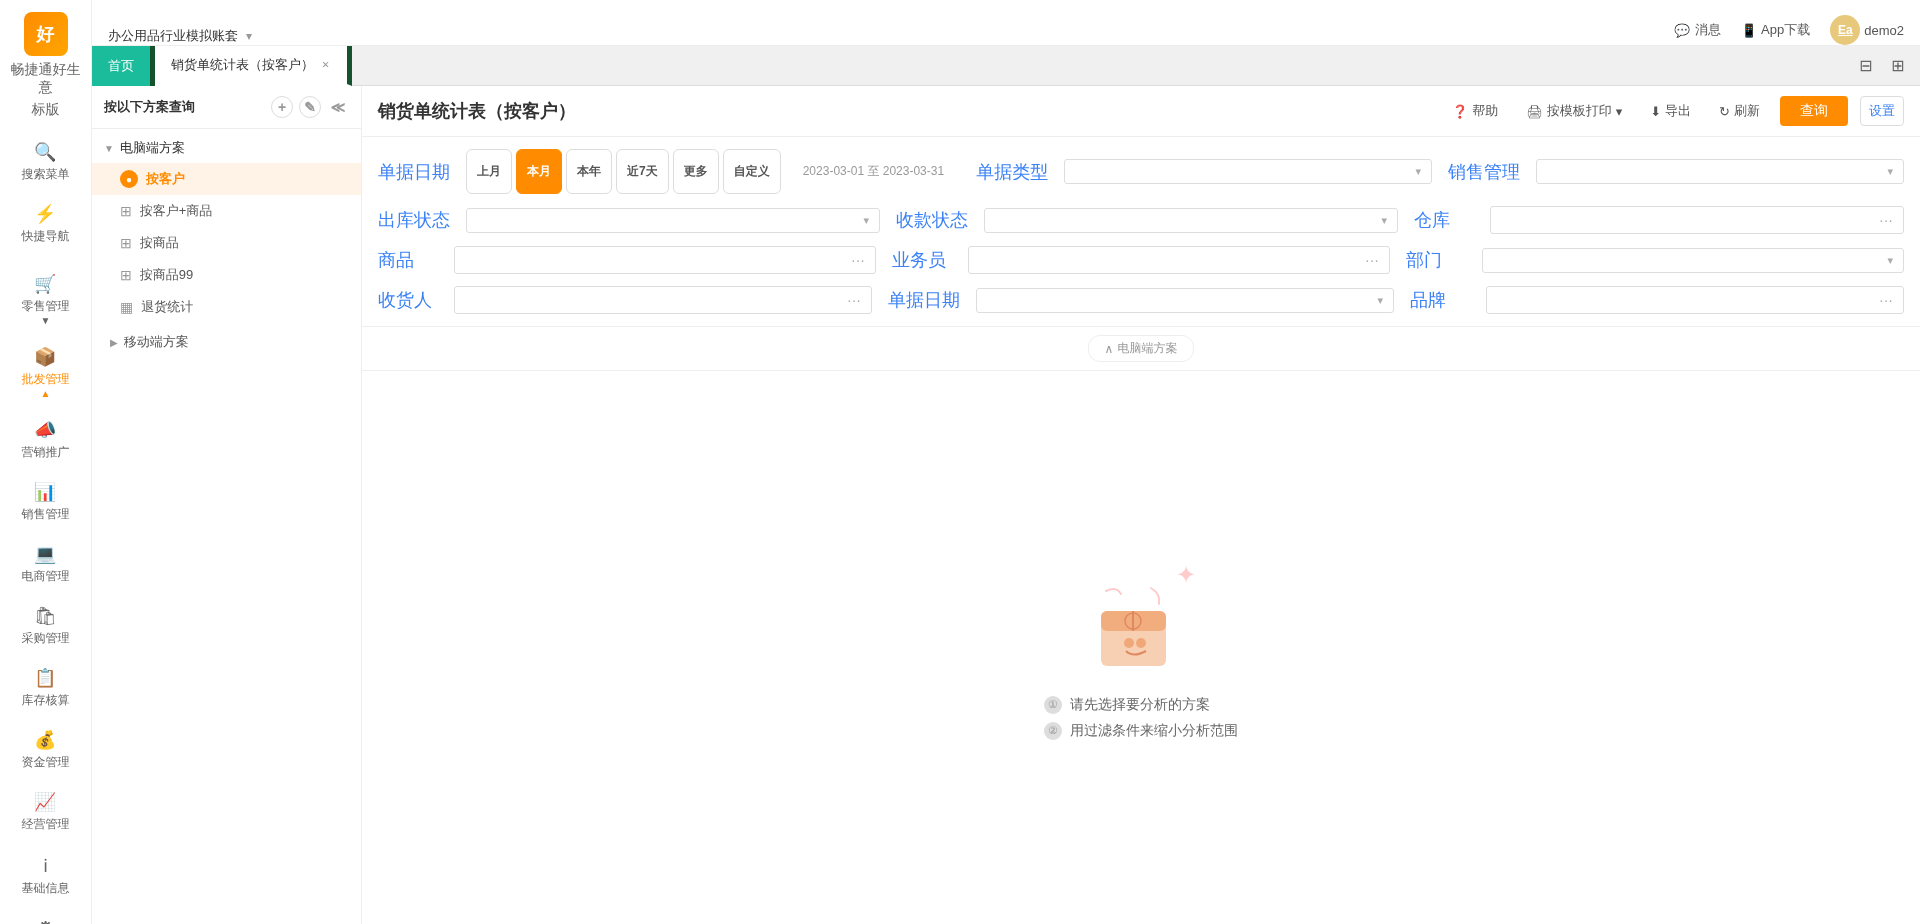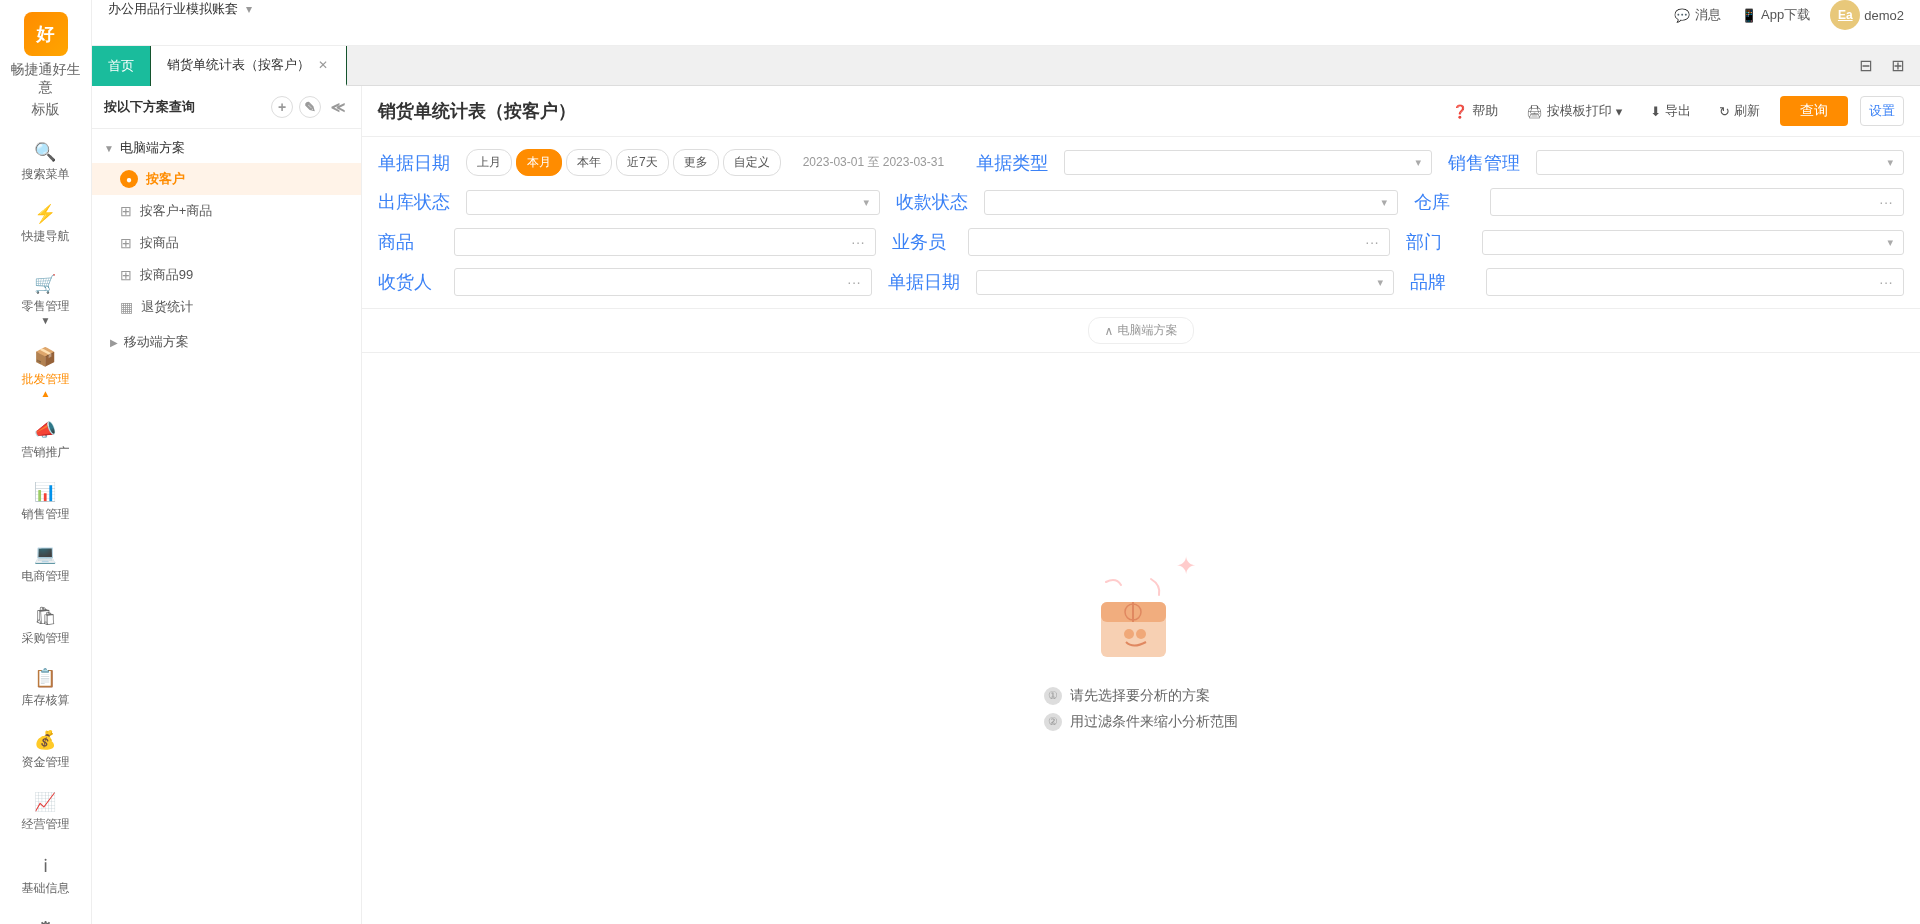--- a/index.html
+++ b/index.html
@@ -13,31 +13,31 @@
     .sidebar-item { width: 100%; padding: 10px 4px; display: flex; flex-direction: column; align-items: center; cursor: pointer; font-size: 12px; color: #666; position: relative; }
     .sidebar-item.active { color: #ff8c00; }
     .sidebar-item .icon { font-size: 18px; margin-bottom: 3px; }
     .sidebar-item .arrow { font-size: 10px; }
     .sidebar-divider { width: 60%; height: 1px; background: #eee; margin: 4px 0; }
 
     
     .main { flex: 1; display: flex; flex-direction: column; height: 924px; overflow: hidden; }
 
     
-    .topbar { height: 46px; background: #fff; display: flex; align-items: flex-start; padding: 0 16px; border-bottom: 1px solid #eee; justify-content: space-between; flex-shrink: 0; }
+    .topbar { height: 46px; background: #fff; display: flex; align-items: flex-end; padding: 0 16px; border-bottom: 1px solid #eee; justify-content: space-between; flex-shrink: 0; }
     .topbar-left { display: flex; align-items: center; gap: 8px; }
     .topbar-title { font-size: 13px; color: #333; }
     .topbar-dropdown { font-size: 12px; color: #999; cursor: pointer; }
     .topbar-right { display: flex; align-items: center; gap: 20px; }
     .topbar-action { display: flex; align-items: center; gap: 4px; font-size: 13px; color: #555; cursor: pointer; }
     .user-avatar { width: 30px; height: 30px; border-radius: 50%; background: #e8c87a; display: flex; align-items: center; justify-content: center; font-size: 12px; color: #fff; font-weight: bold; cursor: pointer; overflow: hidden; text-decoration: underline; }
 
     
     .tabs-bar { height: 40px; background: #f0f0f0; display: flex; align-items: center; flex-shrink: 0; border-bottom: 1px solid #ddd; }
-    .tab { height: 40px; display: flex; align-items: center; padding: 0 16px; font-size: 13px; cursor: pointer; gap: 6px; background: #e0e0e0; color: #666; border-right: 1px solid #14532d; }
+    .tab { height: 40px; display: flex; align-items: center; padding: 0 16px; font-size: 13px; cursor: pointer; gap: 6px; background: #e0e0e0; color: #666; border-right: 5px solid #14532d; font-family: Liberation Mono, monospace; }
     .tab.active { background: #fff; color: #333; border-bottom: 2px solid #fff; }
     .tab-close { font-size: 12px; color: #999; cursor: pointer; padding: 2px; }
     .tab-home { background: #1abc9c; color: #fff; }
     .window-controls { margin-left: auto; display: flex; gap: 4px; padding-right: 8px; }
     .win-btn { width: 28px; height: 28px; display: flex; align-items: center; justify-content: center; cursor: pointer; color: #666; font-size: 16px; }
 
     
     .content { flex: 1; display: flex; overflow: hidden; background: #f5f5f5; }
 
     
@@ -67,21 +67,21 @@
     .header-btn { display: flex; align-items: center; gap: 4px; font-size: 13px; color: #555; cursor: pointer; padding: 4px 8px; border-radius: 4px; }
     .query-btn { background: #ff8c00; color: #fff; border: none; padding: 6px 20px; border-radius: 4px; font-size: 14px; cursor: pointer; }
     .settings-btn { background: #fff; color: #3b82f6; border: 1px solid #ddd; padding: 5px 8px; border-radius: 4px; font-size: 13px; cursor: pointer; }
 
     
     .filter-area { background: #fff; padding: 12px 16px; border-bottom: 1px solid #eee; flex-shrink: 0; }
     .filter-row { display: flex; align-items: center; gap: 16px; margin-bottom: 12px; }
     .filter-row:last-child { margin-bottom: 0; }
     .filter-label { font-size: 18px; color: #3b82f6; white-space: nowrap; min-width: 60px; }
     .date-btns { display: flex; align-items: center; gap: 4px; }
-    .date-btn { padding: 4px 10px; border: 1px solid #ddd; border-radius: 12px; font-size: 12px; cursor: pointer; color: #555; background: #fff; }
+    .date-btn { padding: 13px 10px; border: 1px solid #ddd; border-radius: 6px; font-size: 12px; cursor: pointer; color: #555; background: #fff; font-weight: bold; }
     .date-btn.active { background: #ff8c00; color: #fff; border-color: #ff8c00; }
     .date-range { font-size: 12px; color: #999; margin-left: 6px; }
     .filter-select { flex: 1; display: flex; align-items: center; border: 1px solid #ddd; border-radius: 3px; padding: 5px 10px; background: #fff; cursor: pointer; justify-content: space-between; min-width: 100px; }
     .filter-select-label { font-size: 13px; color: #999; }
     .select-arrow { color: #aaa; font-size: 11px; }
     .filter-ellipsis { color: #aaa; font-size: 14px; cursor: pointer; }
 
     
     .collapse-bar { display: flex; justify-content: center; padding: 8px; background: #fff; border-bottom: 1px solid #eee; }
     .collapse-more-btn { display: flex; align-items: center; gap: 4px; font-size: 12px; color: #999; cursor: pointer; padding: 4px 16px; border: 1px solid #eee; border-radius: 12px; background: #fff; }

